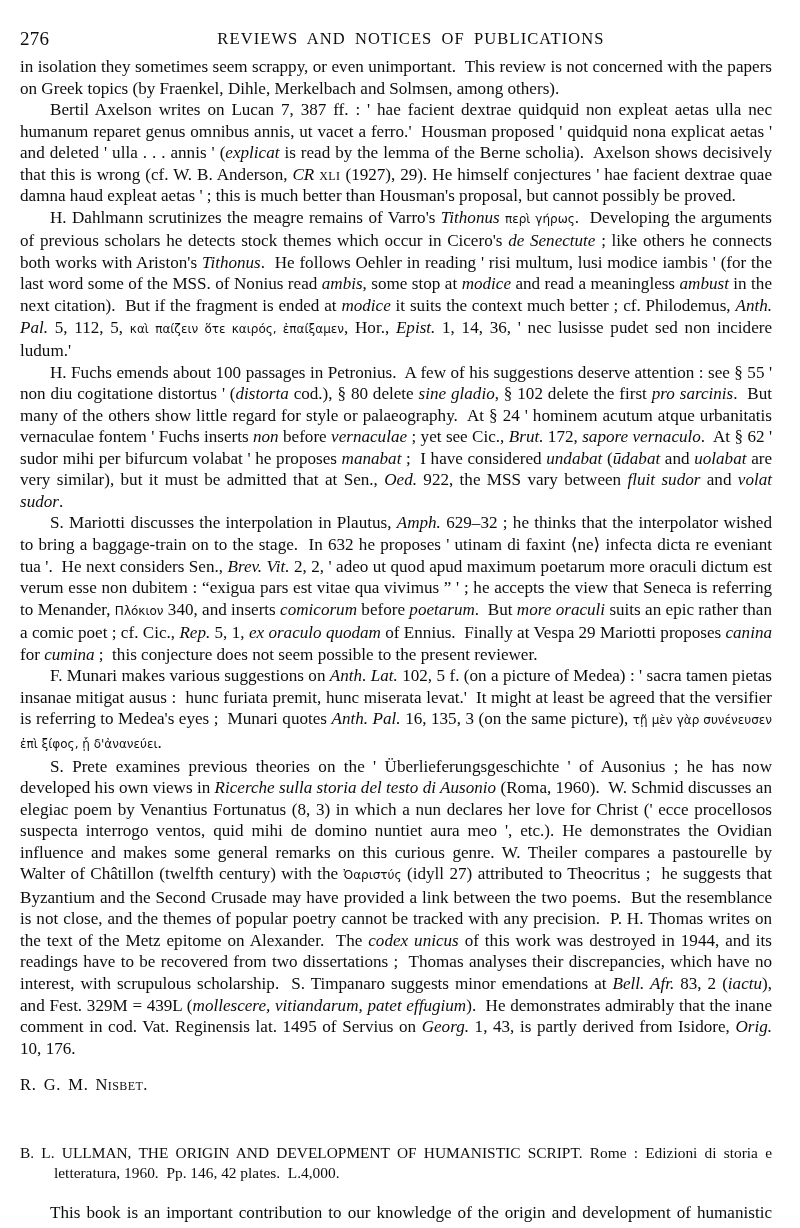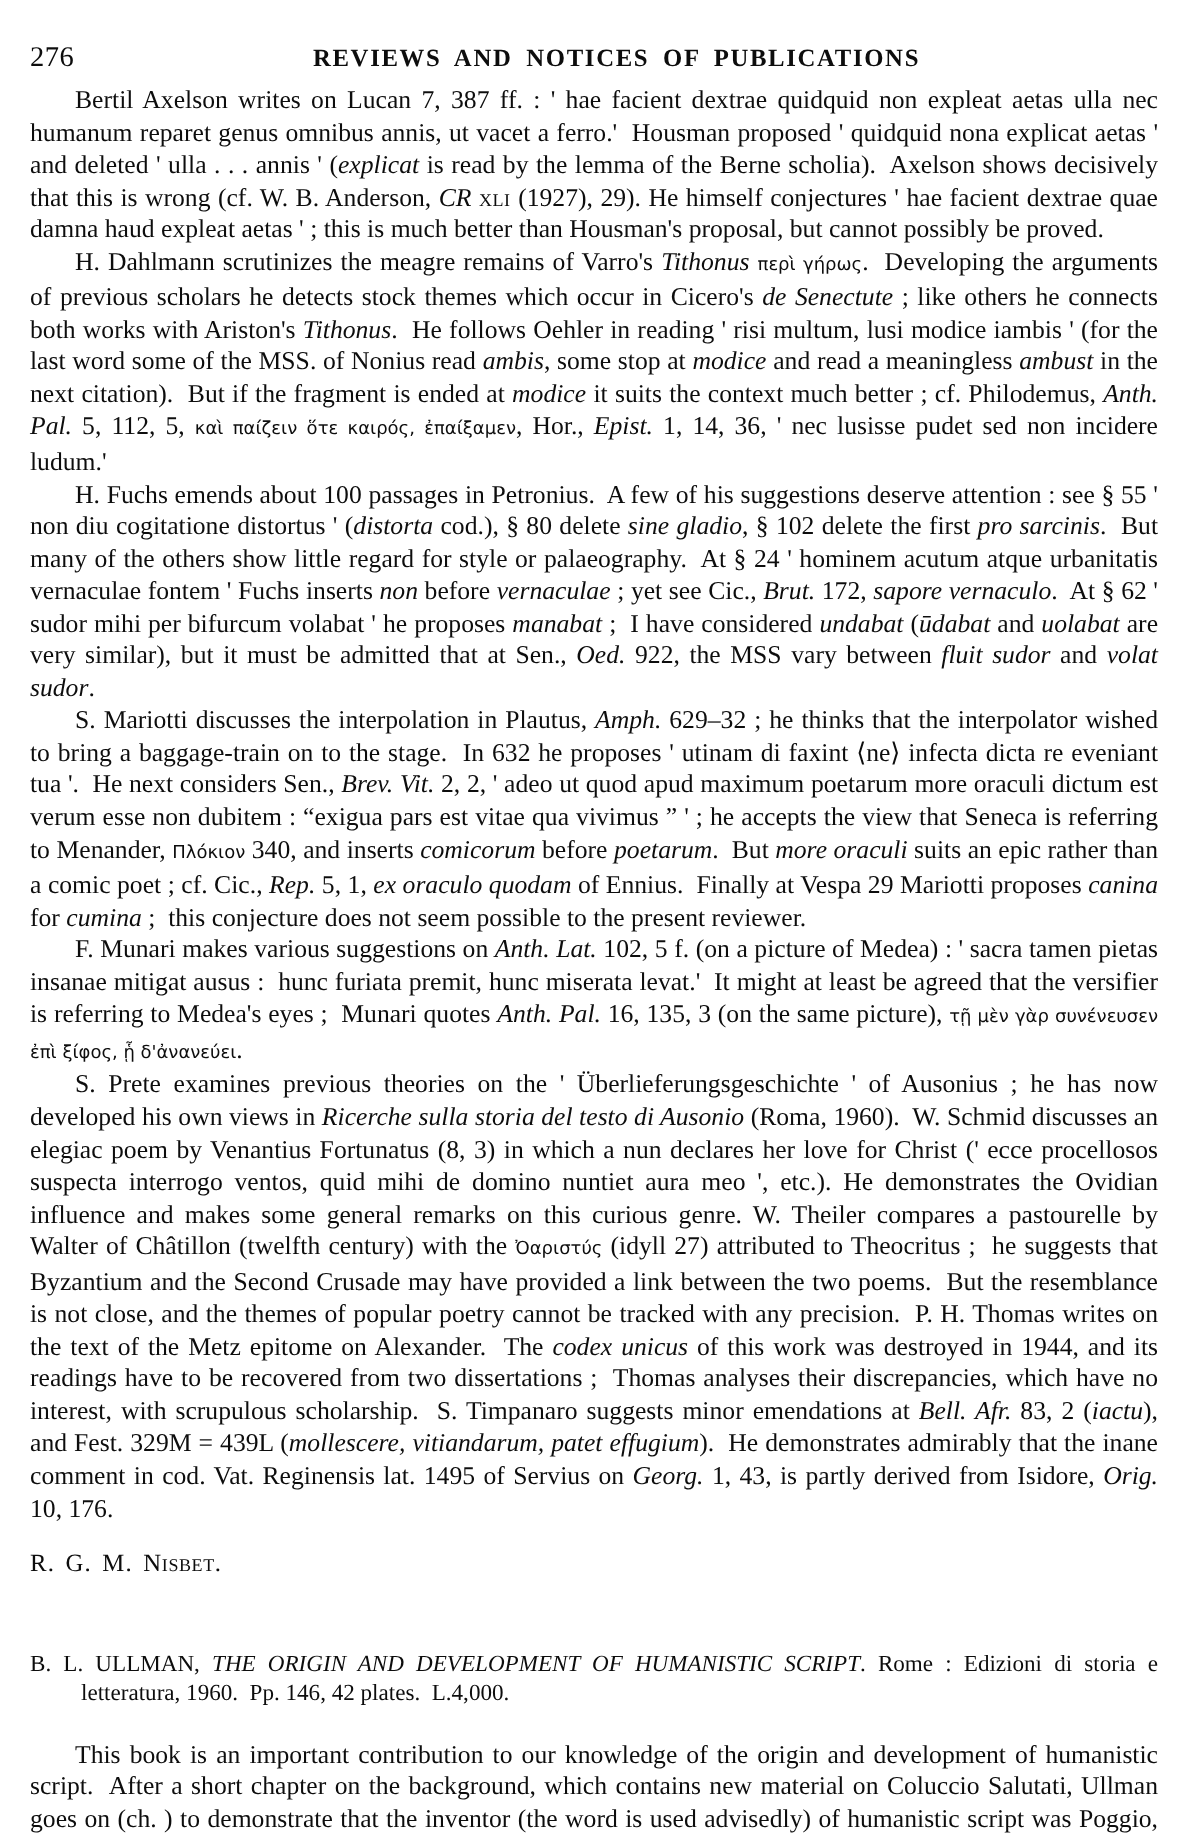--- a/index.html
+++ b/index.html
@@ -35,21 +35,20 @@
     font-size: 19px;
     letter-spacing: 0.3px;
   }
   .runtitle {
     text-align: center;
     font-size: 16.5px;
     letter-spacing: 1.1px;
     word-spacing: 4px;
     padding-left: 30px;
     padding-top: 3px;
-    font-weight: bold;
   }
   
   .body-block {
     font-size: 17.1px;
     line-height: 21.55px;
     text-align: justify;
     text-justify: inter-word;
     hyphens: none;
   }
   .body-block p {
@@ -85,21 +84,20 @@
     line-height: 19.4px;
     text-align: justify;
   }
   .review2 .headline {
     margin: 0;
     text-indent: 0;
     padding-left: 34px;
     text-indent: -34px;
   }
   .review2 .headline .title {
-    font-style: italic;
   }
   .review2-body {
     margin-top: 20px;
     font-size: 17.1px;
     line-height: 21.55px;
     text-align: justify;
   }
   .review2-body p {
     margin: 0;
     text-indent: 30px;
@@ -110,20 +108,21 @@
 
 <div class="page">
 
   <div class="runhead">
     <div class="folio">276</div>
     <div class="runtitle">REVIEWS AND NOTICES OF PUBLICATIONS</div>
   </div>
 
   <div class="body-block">
 
+    <p class="noindent">in isolation they sometimes seem scrappy, or even unimportant.&nbsp; This review is not concerned with the papers on Greek topics (by Fraenkel, Dihle, Merkelbach and Solmsen, among others).</p>
 
     <p>Bertil Axelson writes on Lucan 7, 387 ff. : ' hae facient dextrae quidquid non expleat aetas ulla nec humanum reparet genus omnibus annis, ut vacet a ferro.'&nbsp; Housman proposed ' quidquid nona explicat aetas ' and deleted ' ulla . . . annis ' (<i>explicat</i> is read by the lemma of the Berne scholia).&nbsp; Axelson shows decisively that this is wrong (cf. W. B. Anderson, <i>CR</i> <span class="sc">xli</span> (1927), 29). He himself conjectures ' hae facient dextrae quae damna haud expleat aetas ' ; this is much better than Housman's proposal, but cannot possibly be proved.</p>
 
     <p>H. Dahlmann scrutinizes the meagre remains of Varro's <i>Tithonus</i> <span class="gk">περὶ γήρως</span>.&nbsp; Developing the arguments of previous scholars he detects stock themes which occur in Cicero's <i>de Senectute</i> ; like others he connects both works with Ariston's <i>Tithonus</i>.&nbsp; He follows Oehler in reading ' risi multum, lusi modice iambis ' (for the last word some of the MSS. of Nonius read <i>ambis</i>, some stop at <i>modice</i> and read a meaningless <i>ambust</i> in the next citation).&nbsp; But if the fragment is ended at <i>modice</i> it suits the context much better ; cf. Philodemus, <i>Anth. Pal.</i> 5, 112, 5, <span class="gk">καὶ παίζειν ὅτε καιρός, ἐπαίξαμεν</span>, Hor., <i>Epist.</i> 1, 14, 36, ' nec lusisse pudet sed non incidere ludum.'</p>
 
     <p>H. Fuchs emends about 100 passages in Petronius.&nbsp; A few of his suggestions deserve attention : see § 55 ' non diu cogitatione distortus ' (<i>distorta</i> cod.), § 80 delete <i>sine gladio</i>, § 102 delete the first <i>pro sarcinis</i>.&nbsp; But many of the others show little regard for style or palaeography.&nbsp; At § 24 ' hominem acutum atque urbanitatis vernaculae fontem ' Fuchs inserts <i>non</i> before <i>vernaculae</i> ; yet see Cic., <i>Brut.</i> 172, <i>sapore vernaculo</i>.&nbsp; At § 62 ' sudor mihi per bifurcum volabat ' he proposes <i>manabat</i> ;&nbsp; I have considered <i>undabat</i> (<i>ūdabat</i> and <i>uolabat</i> are very similar), but it must be admitted that at Sen., <i>Oed.</i> 922, the MSS vary between <i>fluit sudor</i> and <i>volat sudor</i>.</p>
 
 
     <p>S. Mariotti discusses the interpolation in Plautus, <i>Amph.</i> 629–32 ; he thinks that the interpolator wished to bring a baggage-train on to the stage.&nbsp; In 632 he proposes ' utinam di faxint ⟨ne⟩ infecta dicta re eveniant tua '.&nbsp; He next considers Sen., <i>Brev. Vit.</i> 2, 2, ' adeo ut quod apud maximum poetarum more oraculi dictum est verum esse non dubitem : “exigua pars est vitae qua vivimus ” ' ; he accepts the view that Seneca is referring to Menander, <span class="gk">Πλόκιον</span> 340, and inserts <i>comicorum</i> before <i>poetarum</i>.&nbsp; But <i>more oraculi</i> suits an epic rather than a comic poet ; cf. Cic., <i>Rep.</i> 5, 1, <i>ex oraculo quodam</i> of Ennius.&nbsp; Finally at Vespa 29 Mariotti proposes <i>canina</i> for <i>cumina</i> ;&nbsp; this conjecture does not seem possible to the present reviewer.</p>
 

